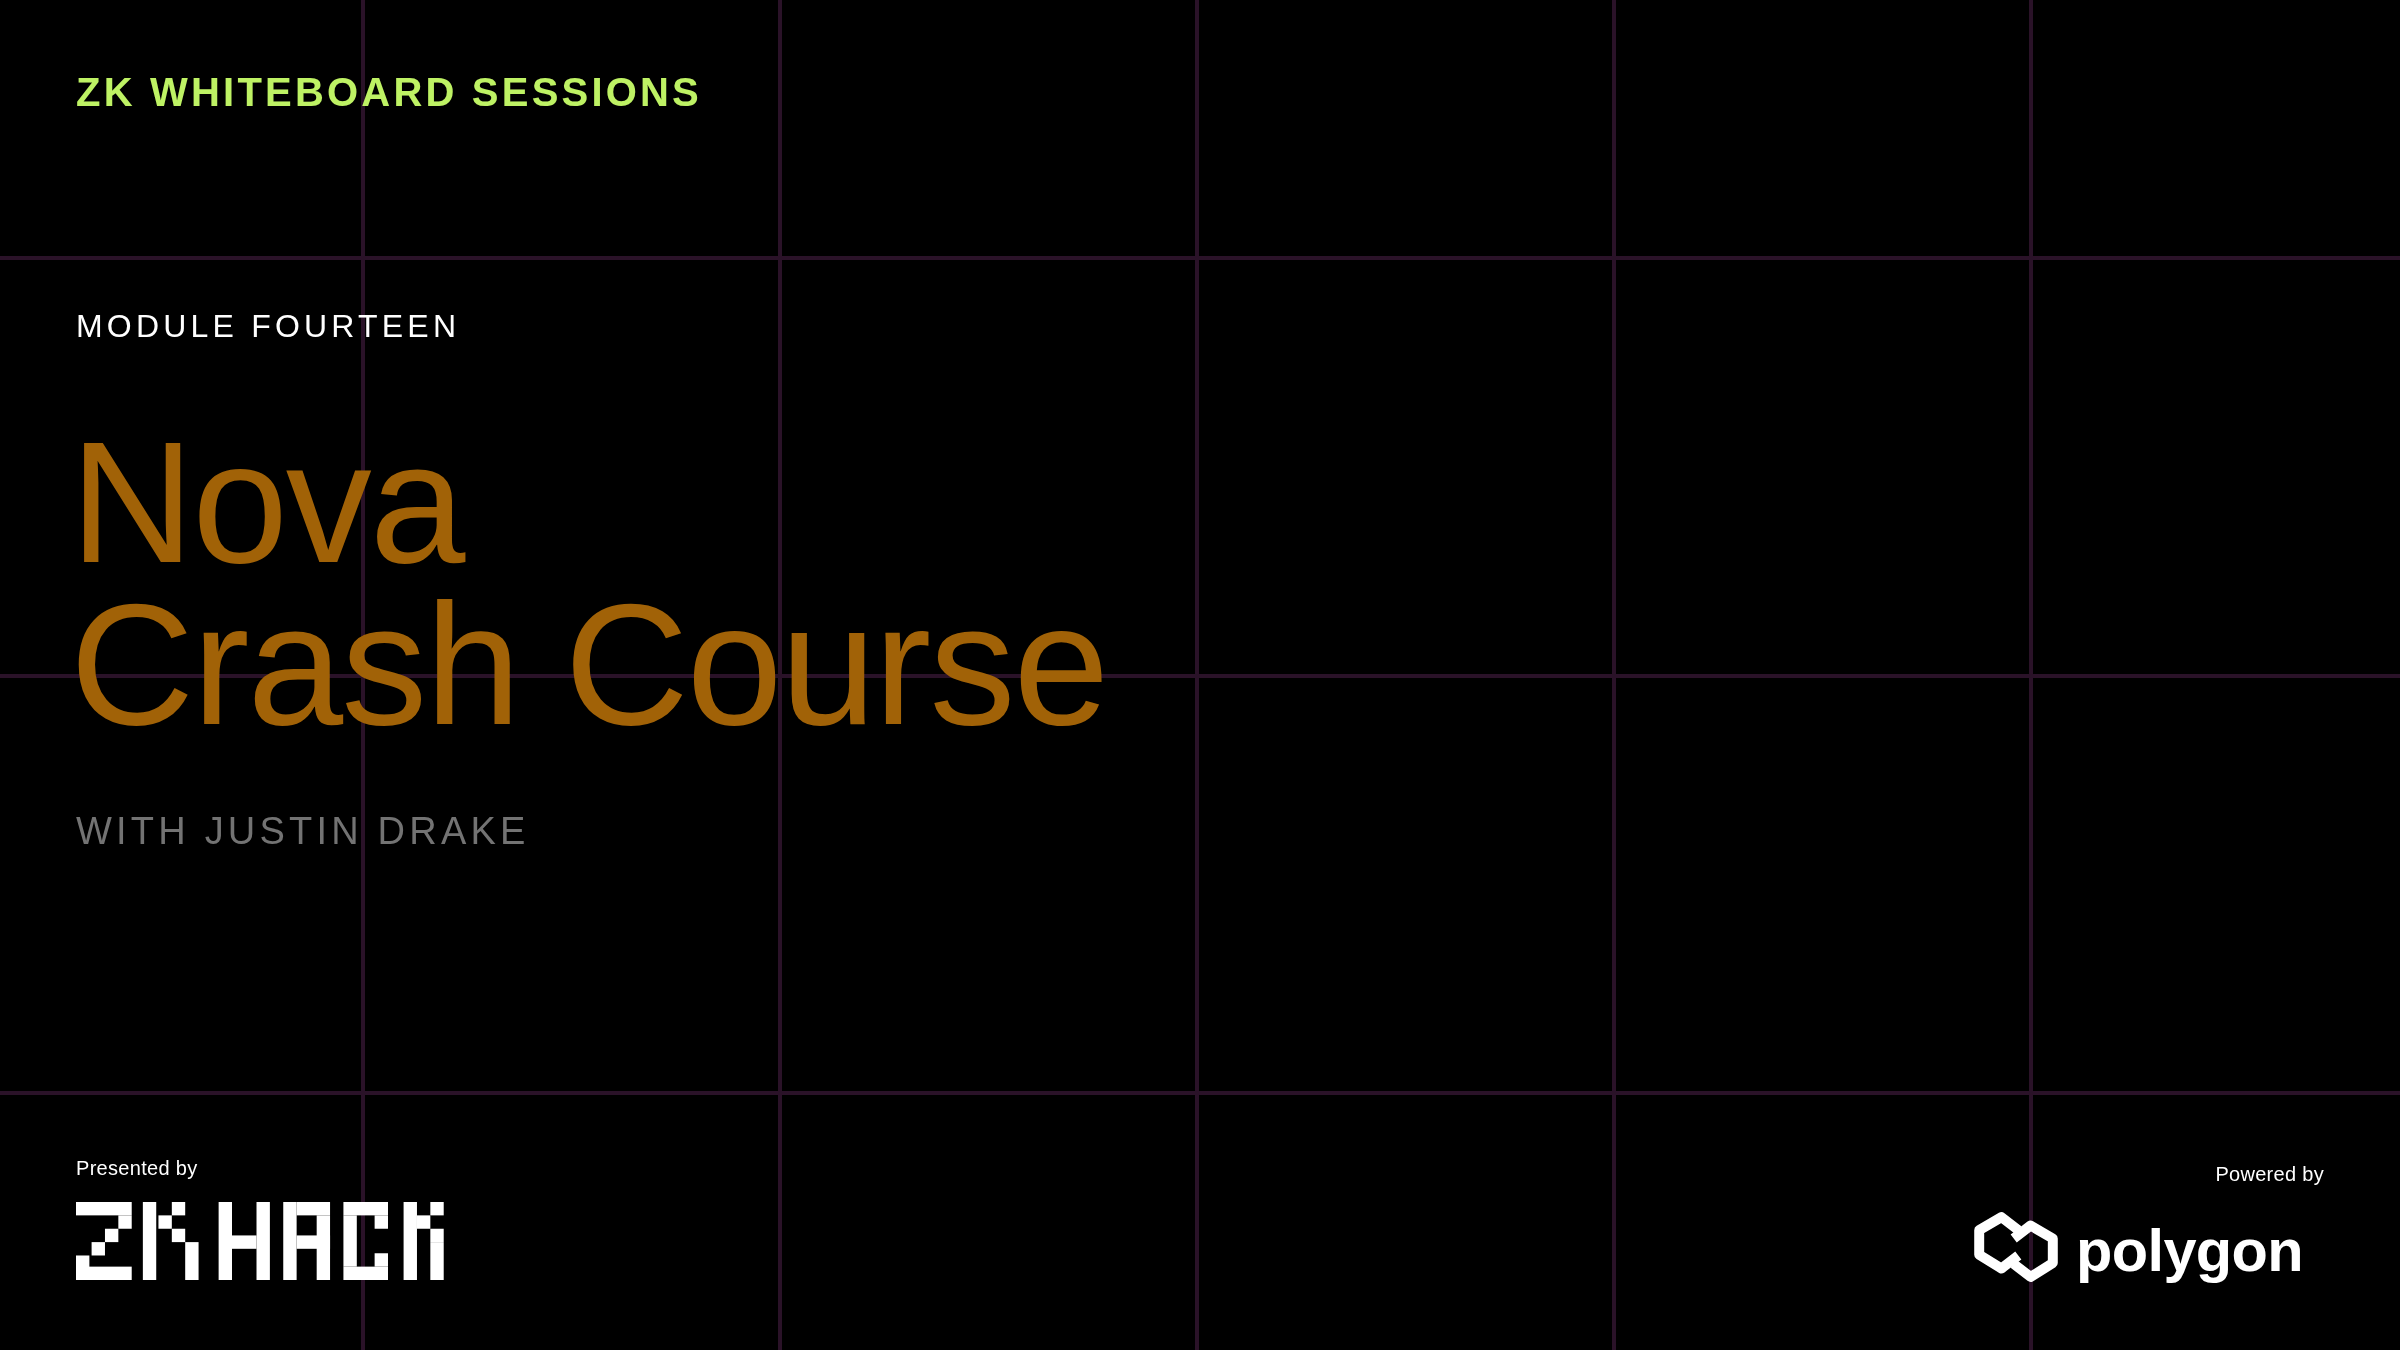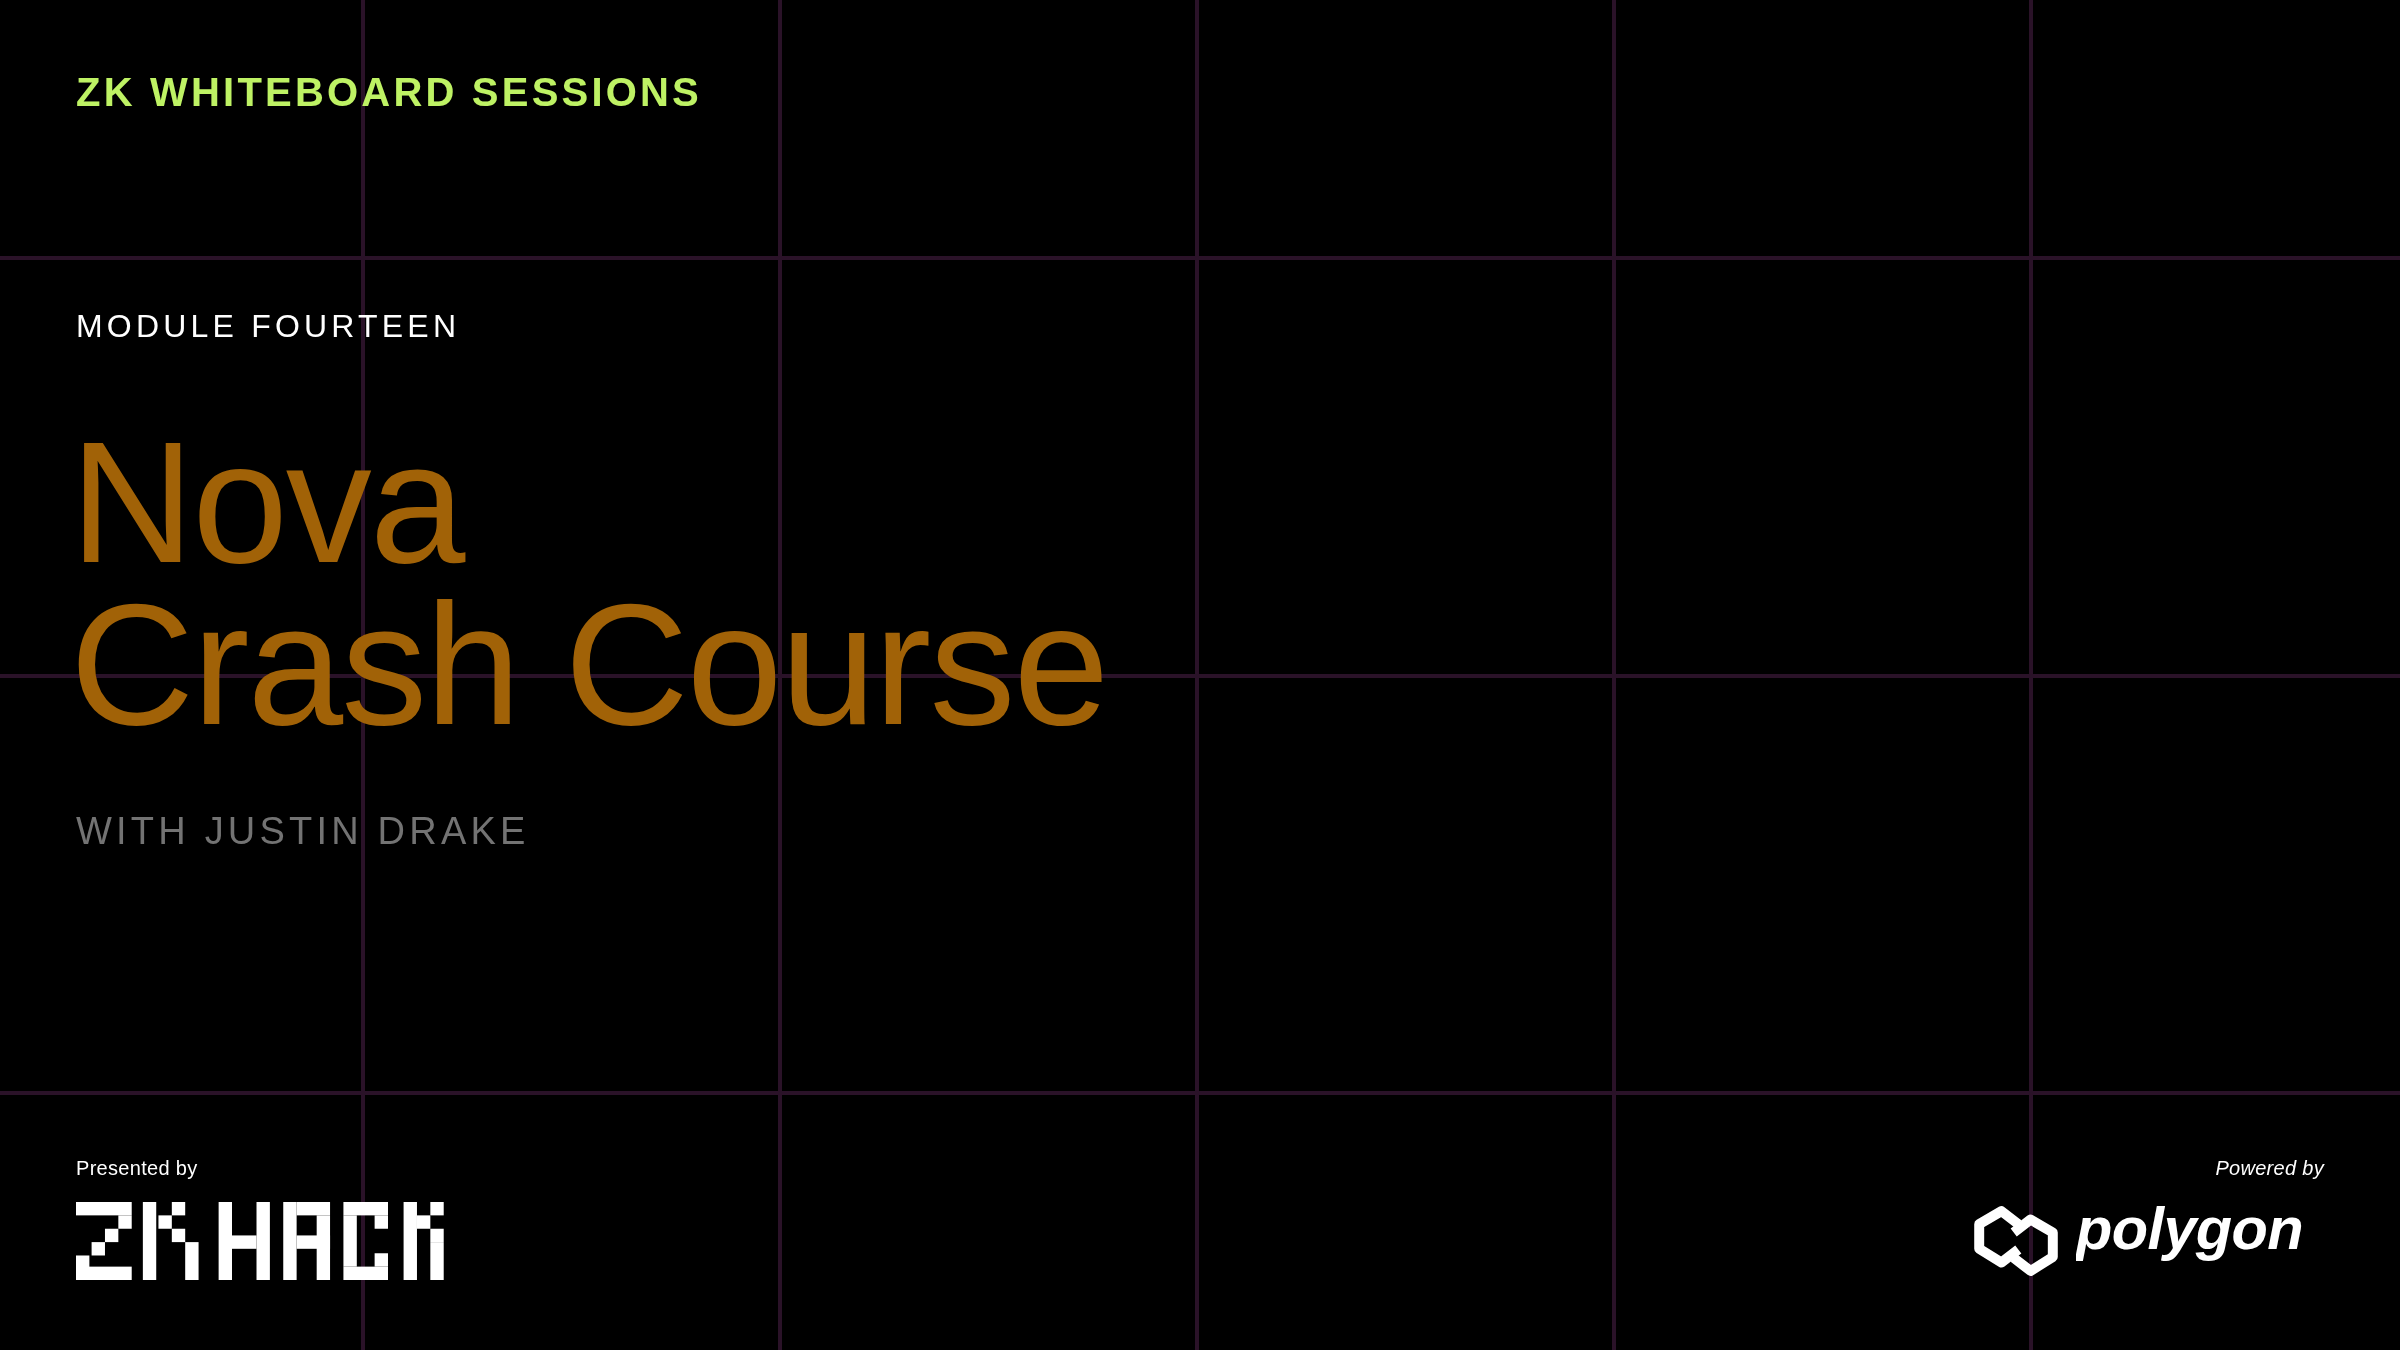--- a/index.html
+++ b/index.html
@@ -98,44 +98,43 @@
 
   
   #footer-left {
     position: absolute;
     left: 76px;
     bottom: 70px;
   }
   #footer-right {
     position: absolute;
     right: 76px;
-    bottom: 70px;
+    bottom: 64px;
     text-align: right;
-    font-style: italic;
   }
   .footer-caption {
     color: #ffffff;
     font-size: 20px;
     font-weight: 400;
     line-height: 1;
     letter-spacing: 0.3px;
     margin-bottom: 24px;
   }
 
   
   #zkhack-logo {
     display: block;
     height: 78px;
     width: auto;
   }
 
   
   #polygon-logo-row {
     display: flex;
-    align-items: flex-start;
+    align-items: flex-end;
     justify-content: flex-end;
     gap: 14px;
   }
   #polygon-mark { display:block; width: 92px; height: 78px; }
   #polygon-wordmark { display:block; height: 62px; width:auto; }
 </style>
 </head>
 <body>
 
 <div id="grid-overlay">

